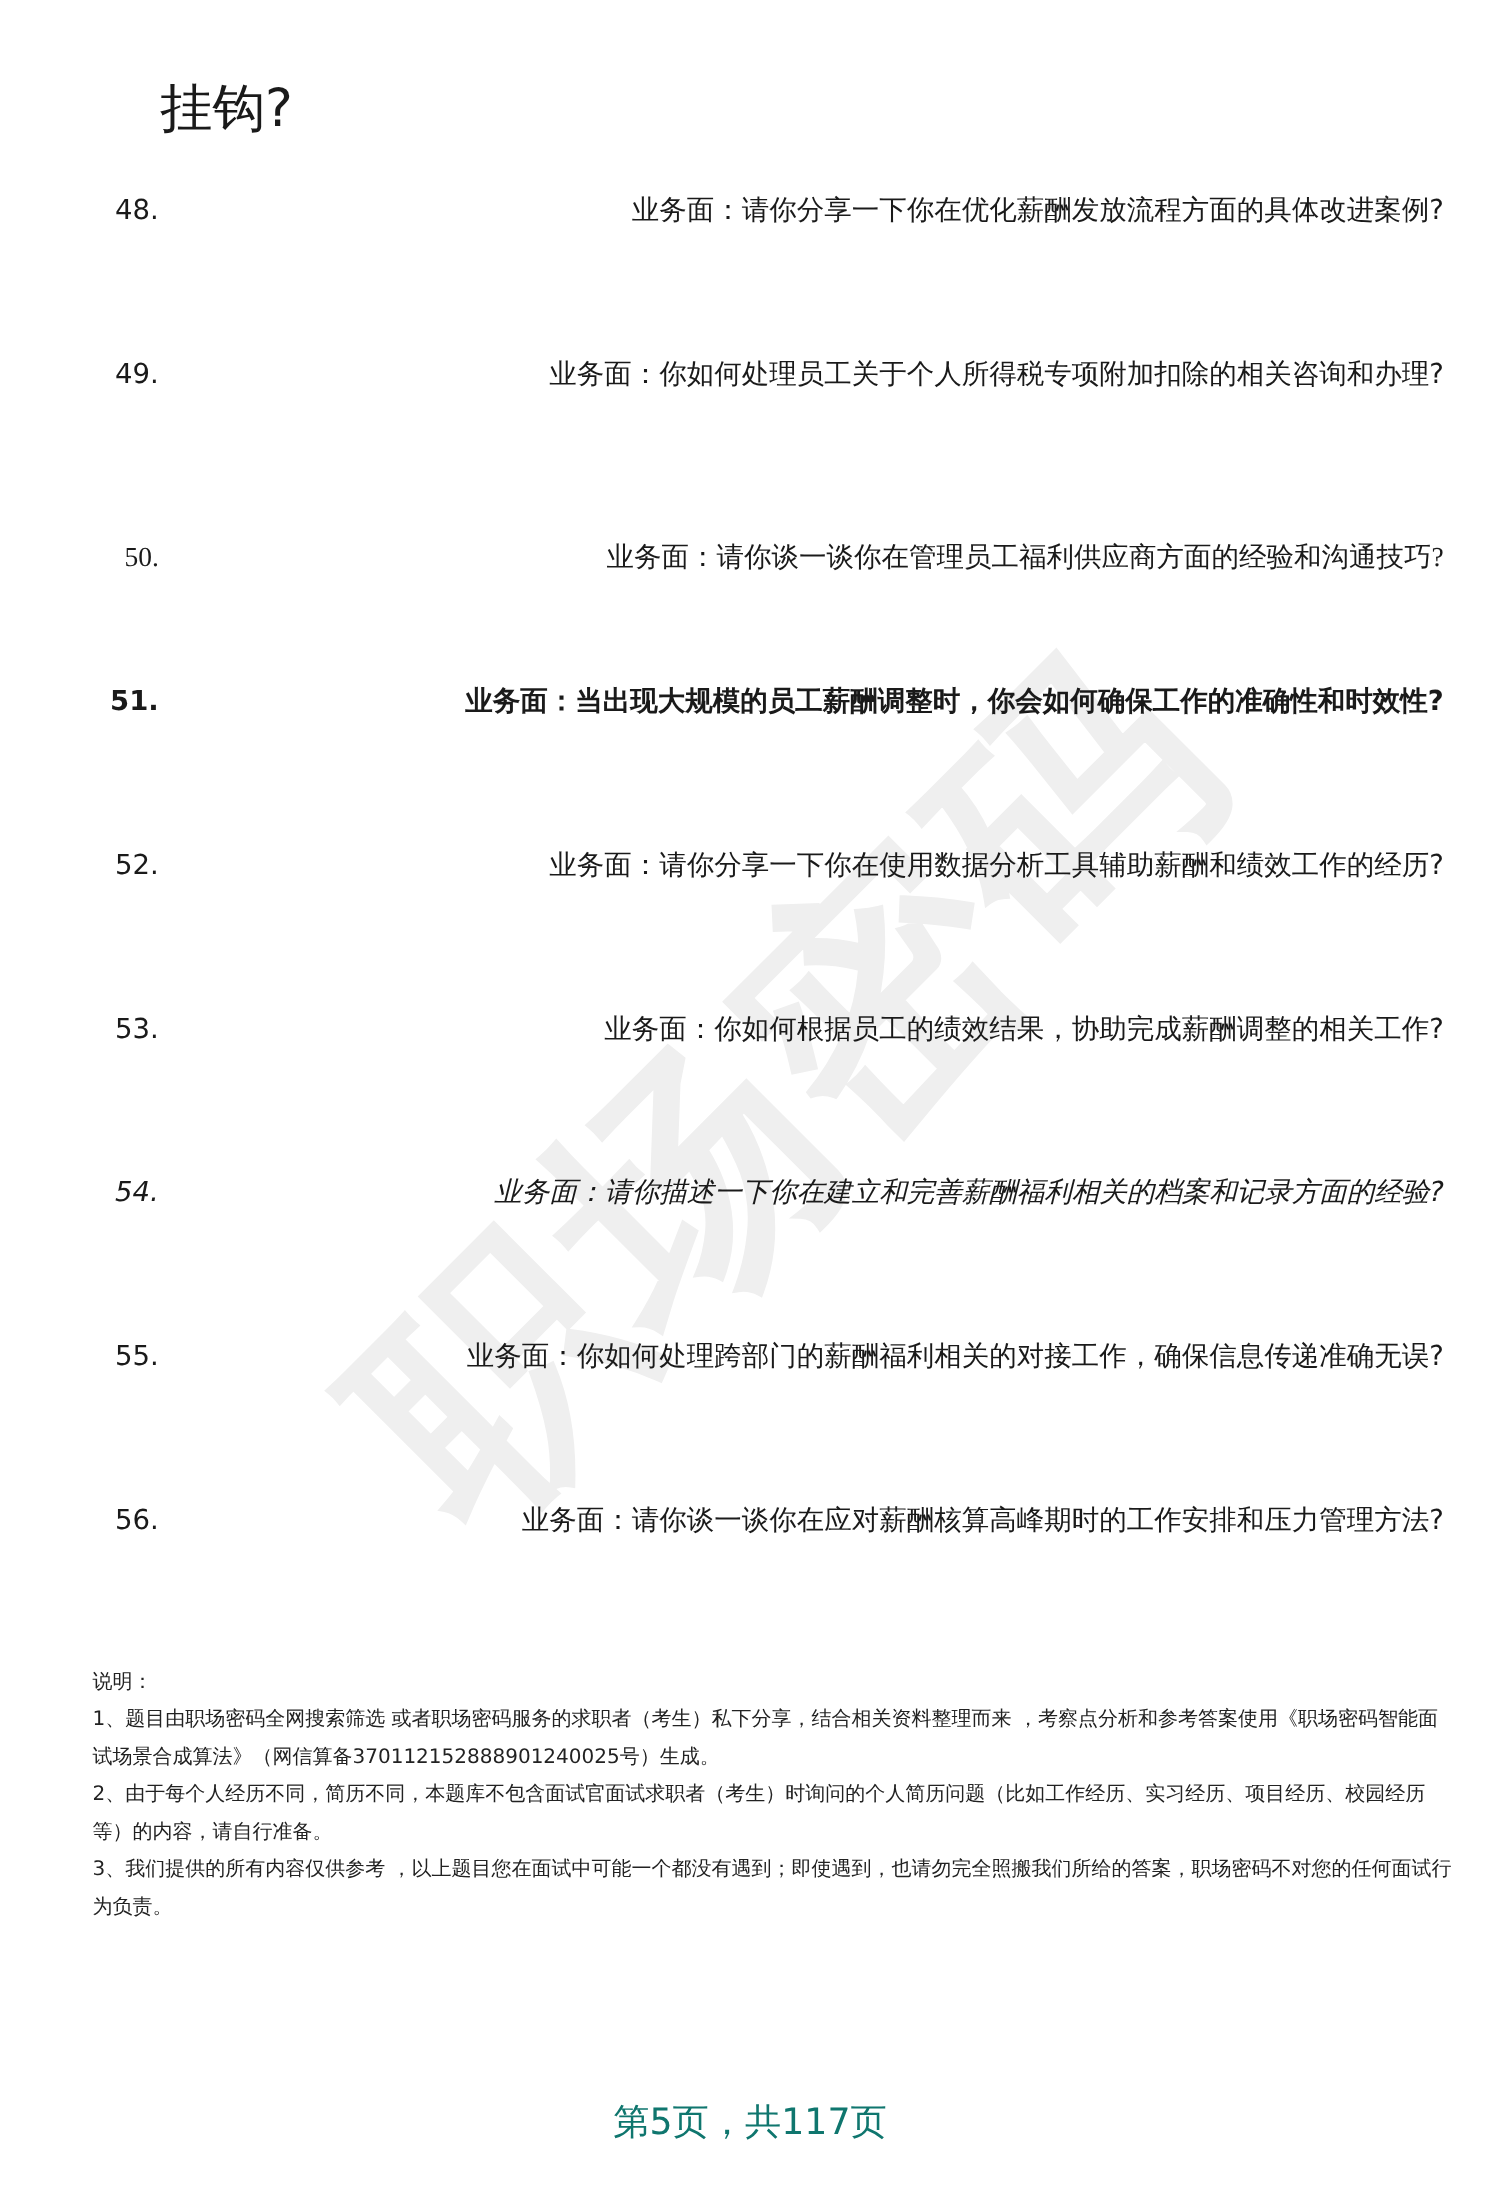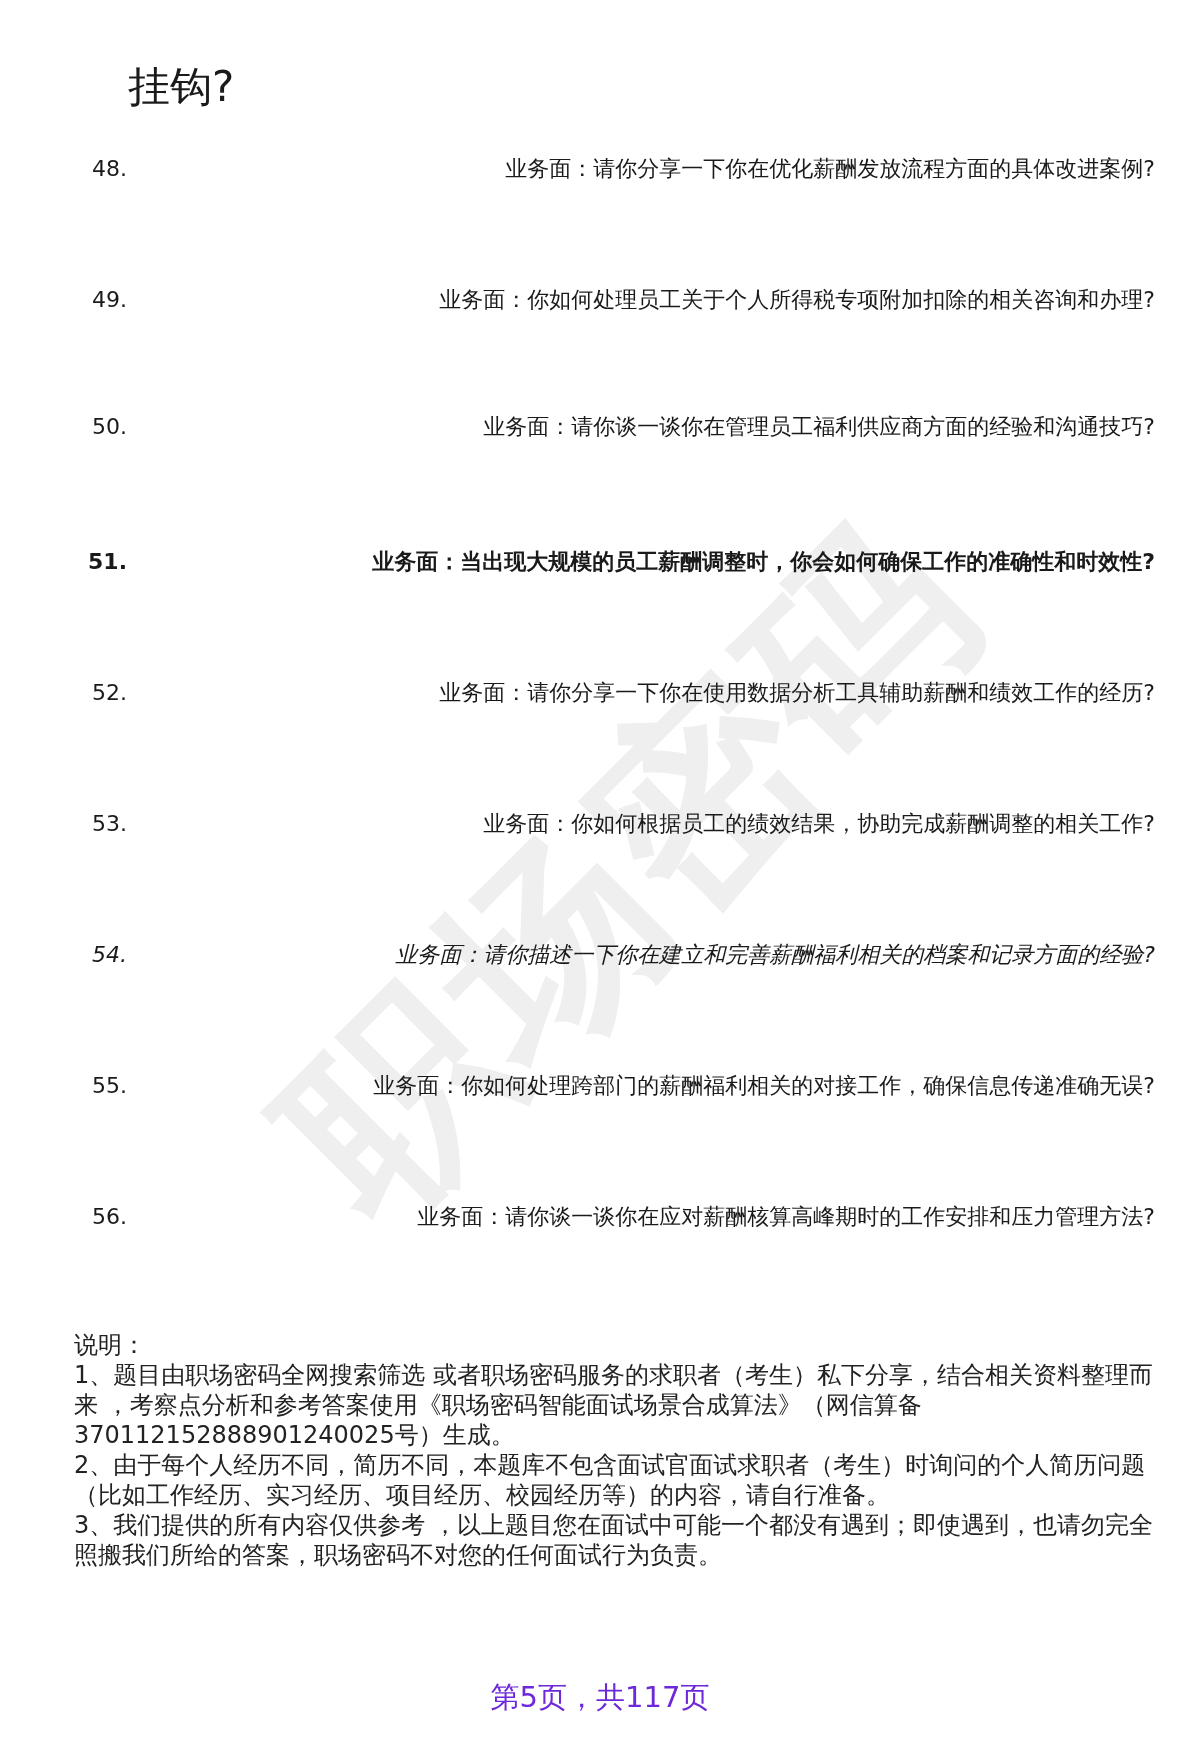--- a/index.html
+++ b/index.html
@@ -7,41 +7,41 @@
          font-family:"DejaVu Sans","Liberation Sans",sans-serif; color:#1a1a1a; }
   .watermark { position:absolute; left:180px; top:420px; width:900px; height:900px; pointer-events:none;
                color:#efefef; font-size:210px; font-weight:bold; transform:rotate(-45deg);
                transform-origin:center; display:flex; align-items:center; justify-content:center;
                letter-spacing:6px; white-space:nowrap; z-index:0; }
   .content { position:absolute; left:0; top:0; width:1200px; z-index:1; }
   .q { position:absolute; left:55px; width:1100px; font-size:22px; line-height:47px;text-align:right; }
   .q .num { position:absolute; left:0; top:0; width:72px; }
   .q .txt { margin-left:73px; display:block; }
   .cont { position:absolute; left:128px; font-size:42px; line-height:47px; }
-  .notes { position:absolute; left:74px; top:1330px; width:1090px; font-size:24px; line-height:30px; color:#222; }
+  .notes { position:absolute; left:74px; top:1330px; width:1090px; font-size:16px; line-height:30px; color:#222; }
   .notes p { margin:0; }
-  .footer { position:absolute; left:0; width:1200px; top:1678px; text-align:center; font-size:29px; color:#6d28d9; }
+  .footer { position:absolute; left:0; width:1200px; top:1678px; text-align:center; font-size:29px; color:#0f766e; }
 </style>
 </head>
 <body>
 
 <div class="watermark">职场密码</div>
 
 <div class="content">
   <div class="cont" style="top:63px;">挂钩?</div>
 
   <div class="q" style="top:145px;">
     <span class="num">48.</span>
     <span class="txt">业务面：请你分享一下你在优化薪酬发放流程方面的具体改进案例?</span>
   </div>
   <div class="q" style="top:276px;">
     <span class="num">49.</span>
     <span class="txt">业务面：你如何处理员工关于个人所得税专项附加扣除的相关咨询和办理?</span>
   </div>
-  <div class="q" style="top:403px;">
+  <div class="q" style="top:422px;font-family:Liberation Serif, serif;">
     <span class="num">50.</span>
     <span class="txt">业务面：请你谈一谈你在管理员工福利供应商方面的经验和沟通技巧?</span>
   </div>
   <div class="q" style="top:538px;font-weight:bold;">
     <span class="num">51.</span>
     <span class="txt">业务面：当出现大规模的员工薪酬调整时，你会如何确保工作的准确性和时效性?</span>
   </div>
   <div class="q" style="top:669px;">
     <span class="num">52.</span>
     <span class="txt">业务面：请你分享一下你在使用数据分析工具辅助薪酬和绩效工作的经历?</span>

